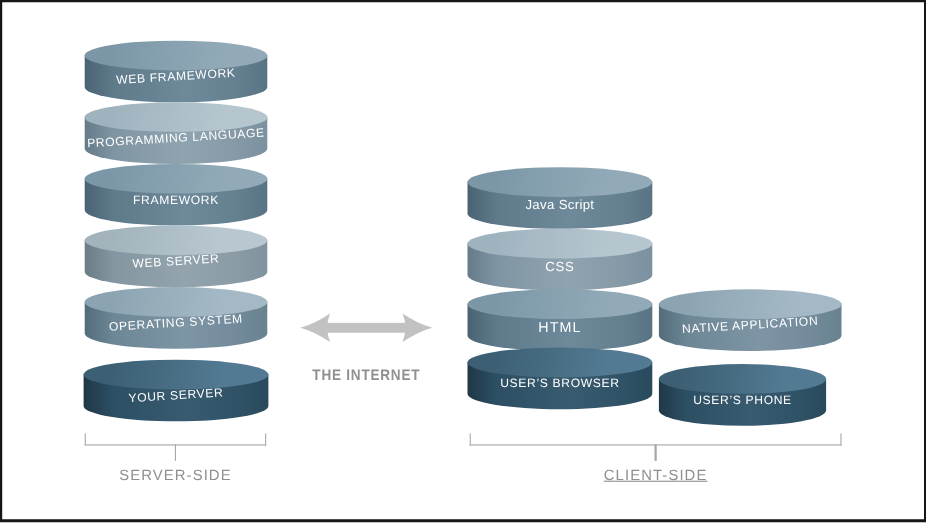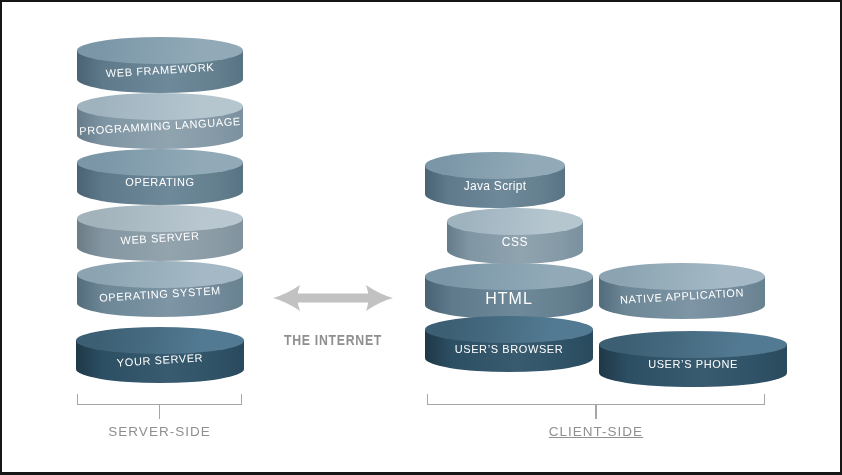--- a/index.html
+++ b/index.html
@@ -103,21 +103,21 @@
 
     <div class="cyl tone-light" style="left:75px; top:91px; width:166px;">
       <div class="cyl-body"></div>
       <div class="cyl-top"></div>
       <div class="cyl-label arc">PROGRAMMING LANGUAGE</div>
     </div>
 
     <div class="cyl tone-medium" style="left:75px; top:147px; width:166px;">
       <div class="cyl-body"></div>
       <div class="cyl-top"></div>
-      <div class="cyl-label">OPERATING</div>
+      <div class="cyl-label">FRAMEWORK</div>
     </div>
 
     <div class="cyl tone-gray" style="left:75px; top:203px; width:166px;">
       <div class="cyl-body"></div>
       <div class="cyl-top"></div>
       <div class="cyl-label arc">WEB SERVER</div>
     </div>
 
     <div class="cyl tone-mid" style="left:75px; top:259px; width:166px;">
       <div class="cyl-body"></div>
@@ -141,51 +141,51 @@
     <svg width="122" height="28" viewBox="0 0 122 28">
       <path d="M1,14 Q14,10.5 28,1 Q23,14 28,27 Q14,17.5 1,14 Z" fill="#c2c2c2"></path>
       <path d="M121,14 Q108,10.5 94,1 Q99,14 94,27 Q108,17.5 121,14 Z" fill="#c2c2c2"></path>
       <rect x="24" y="9.5" width="74" height="9" fill="#c2c2c2"></rect>
     </svg>
   </div>
   <div class="internet-label">THE INTERNET</div>
 
   <div class="layer">
 
-    <div class="cyl tone-medium" style="left:423px; top:150px; width:140px;">
+    <div class="cyl tone-medium" style="left:423px; top:150px; width:168px;">
       <div class="cyl-body"></div>
       <div class="cyl-top"></div>
       <div class="cyl-label" style="font-size:12px; letter-spacing:0.3px;">Java Script</div>
     </div>
 
-    <div class="cyl tone-light" style="left:423px; top:206px; width:136px;margin-left:22px;">
+    <div class="cyl tone-light" style="left:423px; top:206px; width:168px;">
       <div class="cyl-body"></div>
       <div class="cyl-top"></div>
       <div class="cyl-label" style="font-size:12px;">CSS</div>
     </div>
 
     <div class="cyl tone-medium" style="left:423px; top:261px; width:168px;">
       <div class="cyl-body"></div>
       <div class="cyl-top"></div>
-      <div class="cyl-label" style="font-size:16px; letter-spacing:1px;">HTML</div>
+      <div class="cyl-label" style="font-size:13px; letter-spacing:1px;">HTML</div>
     </div>
 
     <div class="cyl tone-dark" style="left:423px; top:314px; width:168px;">
       <div class="cyl-body"></div>
       <div class="cyl-top"></div>
       <div class="cyl-label">USER’S BROWSER</div>
     </div>
 
     <div class="cyl tone-mid" style="left:597px; top:261px; width:166px;">
       <div class="cyl-body"></div>
       <div class="cyl-top"></div>
       <div class="cyl-label arc">NATIVE APPLICATION</div>
     </div>
 
-    <div class="cyl tone-dark" style="left:597px; top:329px; width:188px;">
+    <div class="cyl tone-dark" style="left:597px; top:329px; width:152px;">
       <div class="cyl-body"></div>
       <div class="cyl-top"></div>
       <div class="cyl-label">USER’S PHONE</div>
     </div>
 
     <div class="bracket" style="left:425px; top:392px; width:338px;">
       <div class="stem"></div>
     </div>
     <div class="group-label" style="left:425px; top:422px; width:338px;text-decoration:underline;">CLIENT-SIDE</div>
   </div>

